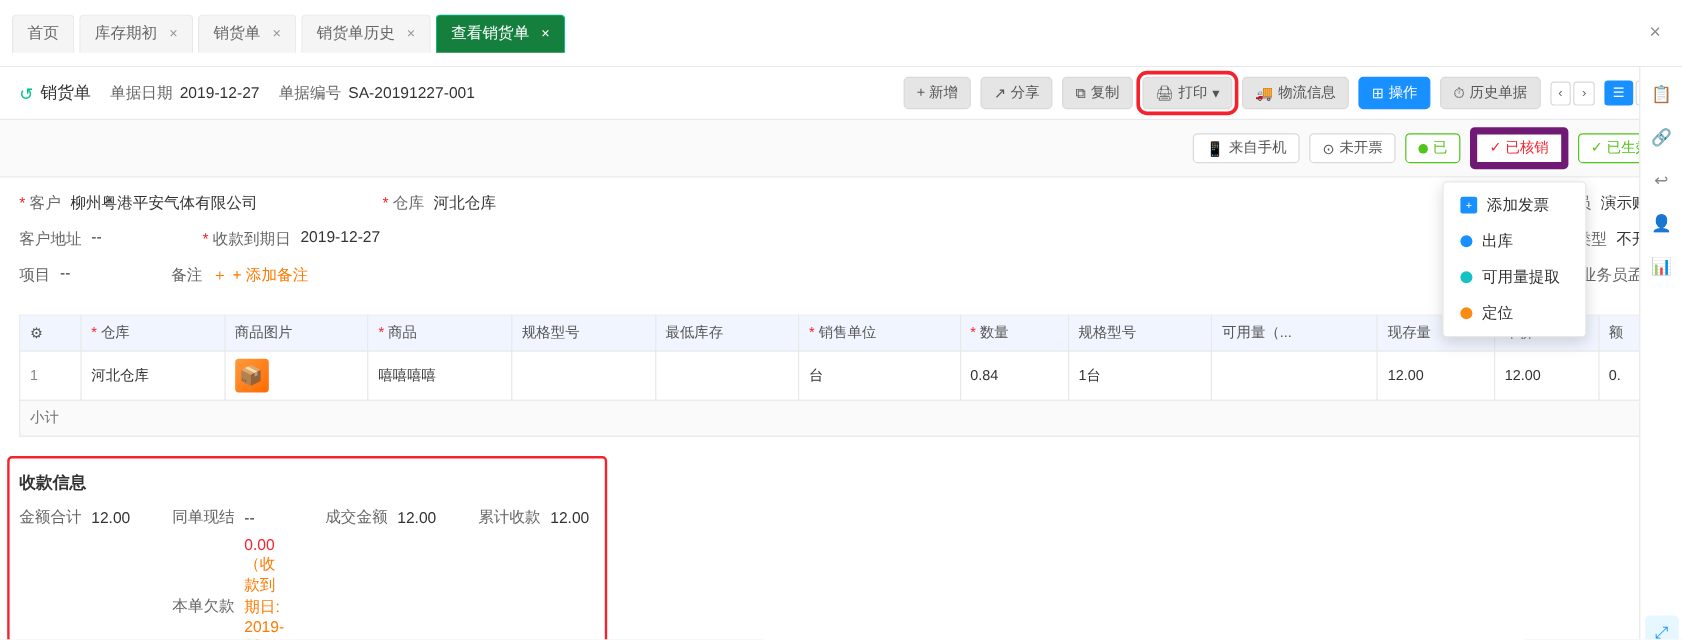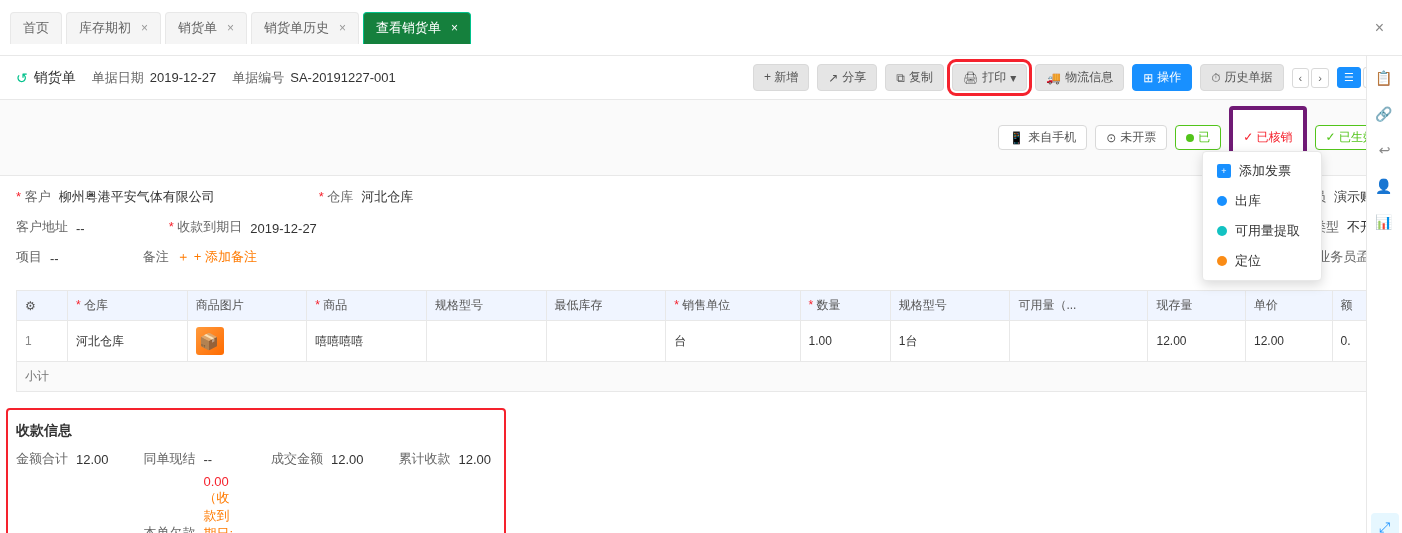--- a/index.html
+++ b/index.html
@@ -34,39 +34,39 @@
     .doc-meta .val { color: #333; }
 
     
     .toolbar {
       display: flex; align-items: center; gap: 8px; margin-left: auto;
     }
     .btn-toolbar {
       display: flex; align-items: center; gap: 4px; padding: 4px 10px; border: 1px solid #d9d9d9;
       border-radius: 4px; cursor: pointer; font-size: 12px; background: #e5e5e5; color: #555;
     }
-    .btn-status-red { background: #fff; color: #f5222d; border: 4px solid #701a75; border-radius: 4px; padding: 19px 10px; font-size: 12px; }
+    .btn-status-red { background: #fff; color: #f5222d; border: 6px solid #701a75; border-radius: 4px; padding: 3px 10px; font-size: 12px; }
     .btn-status-green { background: #fff; color: #52c41a; border: 1px solid #52c41a; border-radius: 4px; padding: 3px 10px; font-size: 12px; }
 
     
     .second-bar {
       display: flex; align-items: center; justify-content: flex-end; padding: 6px 16px;
       background: #fafafa; border-bottom: 1px solid #e8e8e8; gap: 8px;
     }
     .btn-sm {
       display: flex; align-items: center; gap: 4px; padding: 3px 10px; border: 1px solid #d9d9d9;
       border-radius: 4px; cursor: pointer; font-size: 12px; background: #fff; color: #555;
     }
     .btn-sm.green-outline { border-color: #52c41a; color: #52c41a; }
     .btn-sm.green-outline .dot { width: 8px; height: 8px; border-radius: 50%; background: #52c41a; display: inline-block; }
 
     
     .form-section { padding: 12px 16px; background: #fff; }
     .form-row { display: flex; align-items: center; margin-bottom: 12px; gap: 24px; }
-    .form-field { display: flex; align-items: flex-end; gap: 8px; }
+    .form-field { display: flex; align-items: flex-start; gap: 8px; }
     .form-label { color: #666; font-size: 13px; white-space: nowrap; }
     .form-label.required::before { content: '* '; color: #f5222d; }
     .form-value { color: #333; font-size: 13px; }
     .add-note { color: #ff7a00; cursor: pointer; display: flex; align-items: center; gap: 4px; }
 
     
     .table-container { padding: 0 16px 8px; overflow-x: auto; }
     table { width: 100%; border-collapse: collapse; font-size: 12px; }
     th {
       background: #f0f5ff; border: 1px solid #e8e8e8; padding: 6px 8px;
@@ -310,21 +310,21 @@
           <tr>
             <td class="gear-cell">1</td>
             <td>河北仓库</td>
             <td>
               <div class="product-img">📦</div>
             </td>
             <td>嘻嘻嘻嘻</td>
             <td></td>
             <td></td>
             <td>台</td>
-            <td>1.00</td>
+            <td>0.84</td>
             <td>1台</td>
             <td></td>
             <td>12.00</td>
             <td>12.00</td>
             <td>0.</td>
           </tr>
           <tr class="subtotal">
             <td colspan="13">小计</td>
           </tr>
         </tbody>

